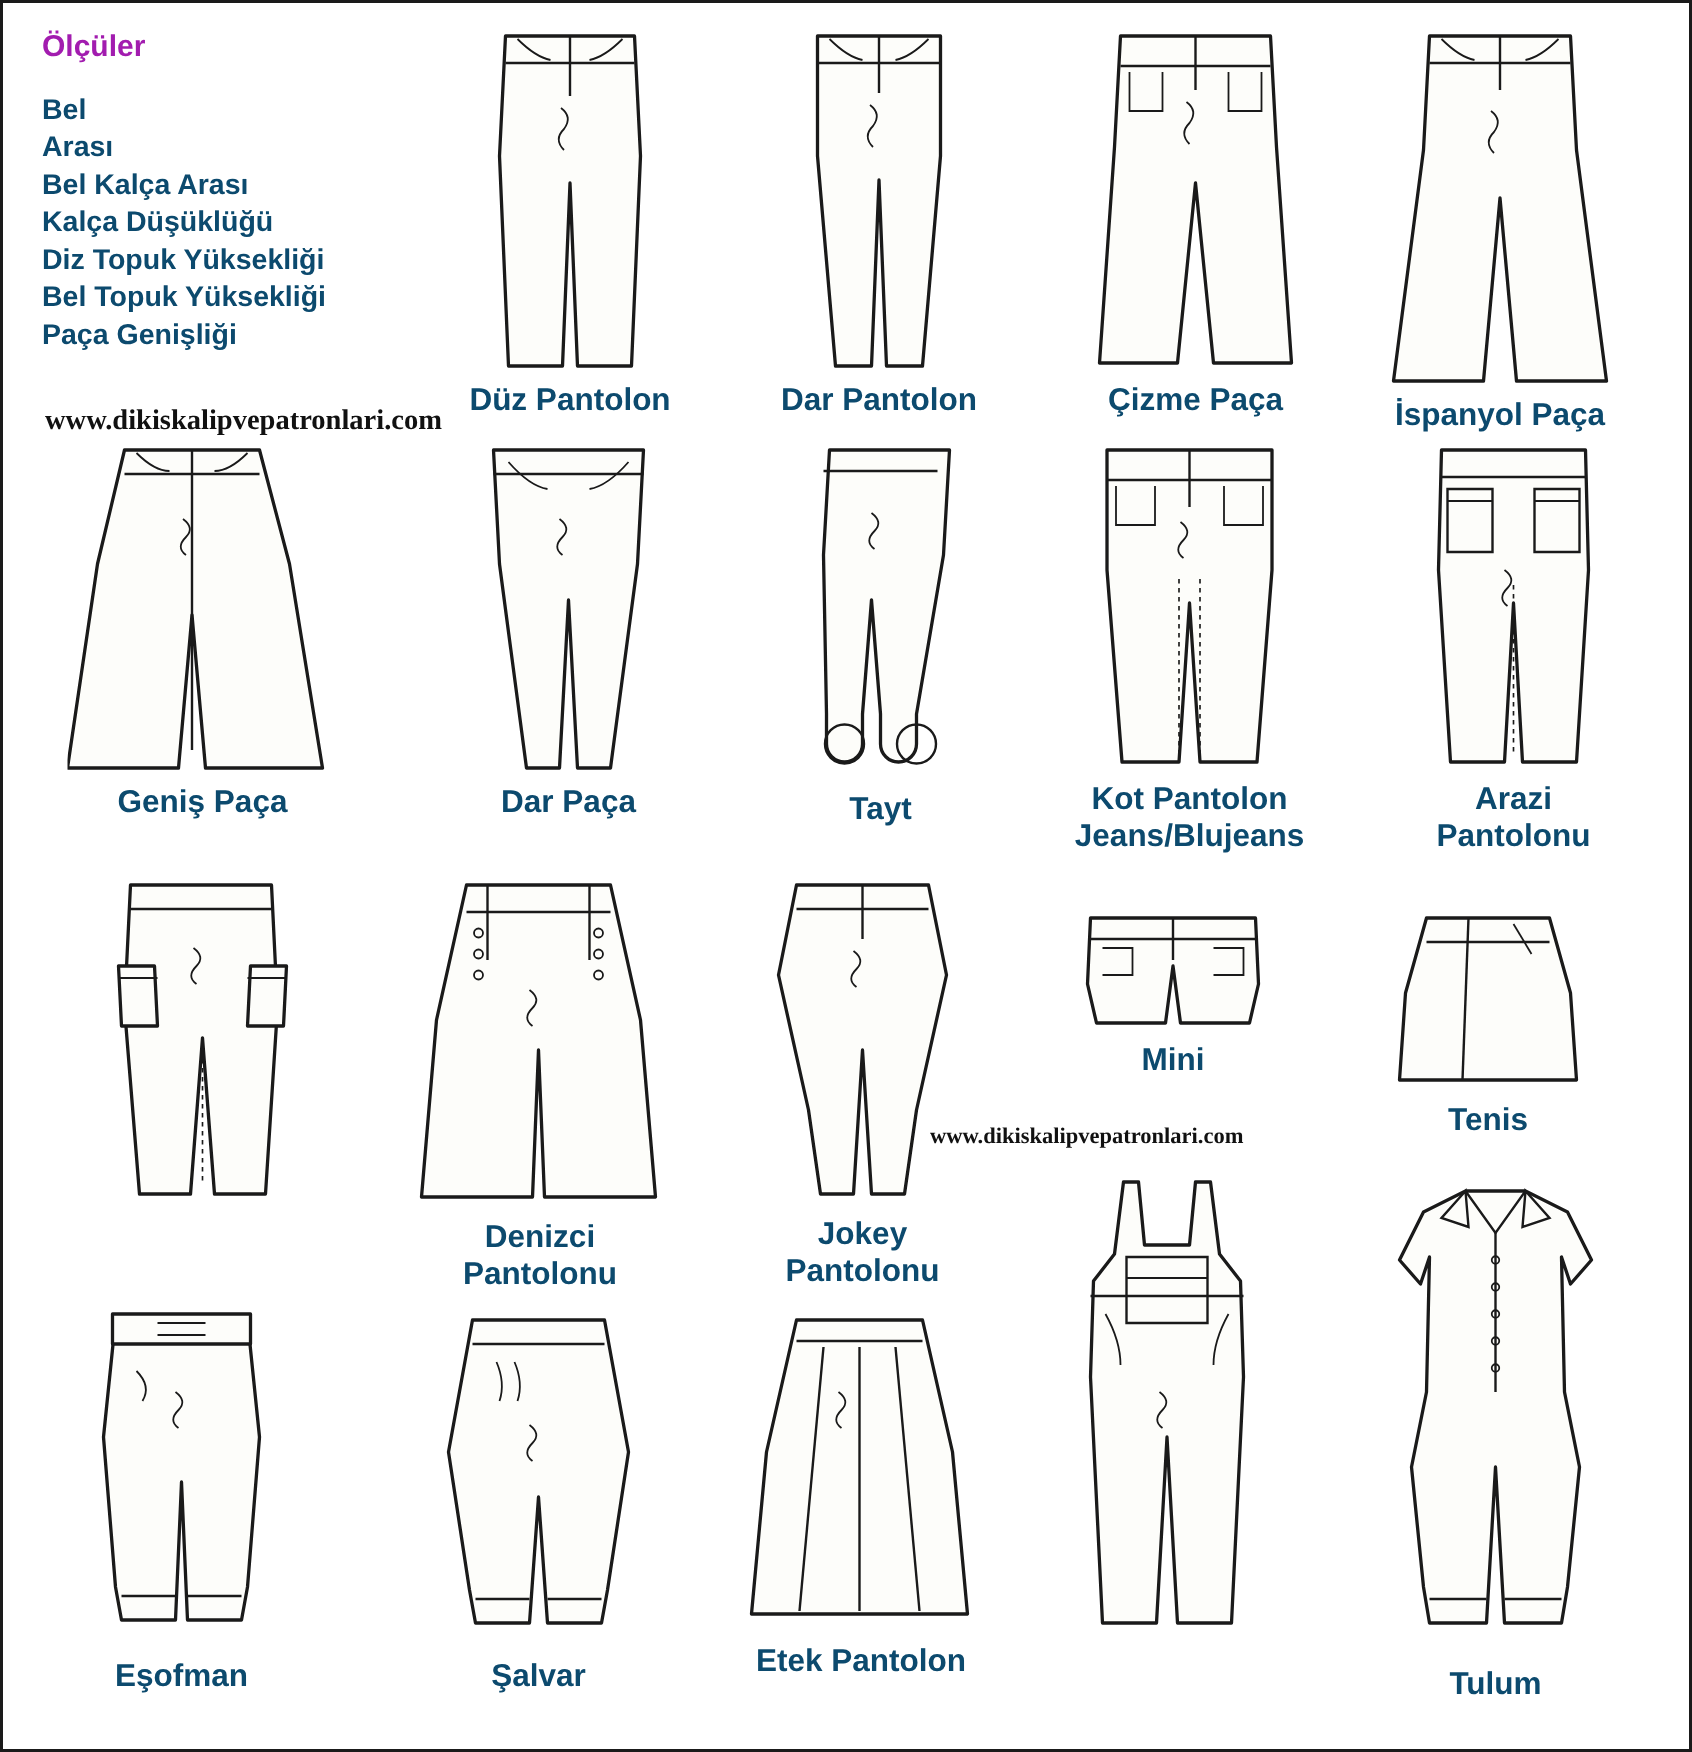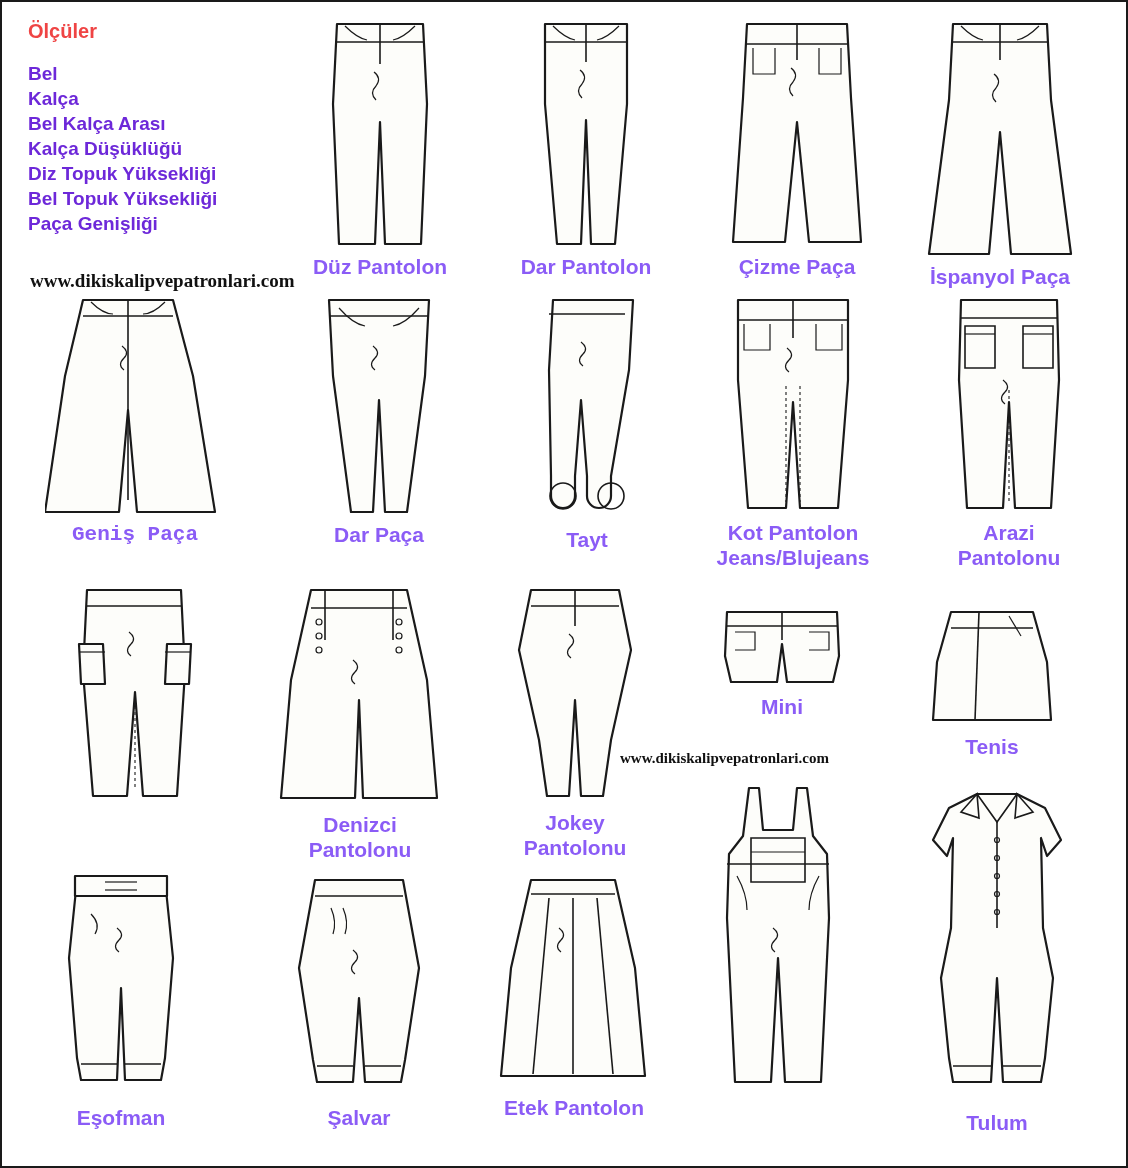--- a/index.html
+++ b/index.html
@@ -18,27 +18,27 @@
     border: 2px solid #1a1a1a;
   }
   
   #measures {
     position: absolute;
     left: 26px;
     top: 18px;
     width: 270px;
   }
   #measures .m-title {
-    color: #ef4444;
+    color: #a21caf;
     font-weight: bold;
     font-size: 20px;
     margin-bottom: 18px;
   }
   #measures .m-item {
-    color: #6d28d9;
+    color: #0c4a6e;
     font-weight: bold;
     font-size: 19px;
     line-height: 25px;
     white-space: nowrap;
   }
   
   .watermark {
     position: absolute;
     color: #111111;
     font-weight: bold;
@@ -54,40 +54,40 @@
     text-align: center;
   }
   .cell .art {
     display: flex;
     align-items: flex-end;
     justify-content: center;
   }
   .cell .label {
     font-size: 21px;
     font-weight: bold;
-    color: #8b5cf6;
+    color: #0c4a6e;
     line-height: 25px;
     margin-top: 2px;
     white-space: pre-line;
   }
   svg { display: block; }
   .ln { fill: #fdfdfa; stroke: #1a1a1a; stroke-width: 2.2; stroke-linejoin: round; }
   .ln2 { fill: none; stroke: #1a1a1a; stroke-width: 1.6; }
   .thin { fill: none; stroke: #1a1a1a; stroke-width: 1.2; }
   .dash { fill: none; stroke: #1a1a1a; stroke-width: 1.1; stroke-dasharray: 3 3; }
 </style>
 </head>
 <body>
 
 <div id="page">
 
   <div id="measures">
     <div class="m-title">Ölçüler</div>
     <div class="m-item">Bel</div>
-    <div class="m-item">Kalça</div>
+    <div class="m-item">Arası</div>
     <div class="m-item">Bel Kalça Arası</div>
     <div class="m-item">Kalça Düşüklüğü</div>
     <div class="m-item">Diz Topuk Yüksekliği</div>
     <div class="m-item">Bel Topuk Yüksekliği</div>
     <div class="m-item">Paça Genişliği</div>
   </div>
 
   <div class="watermark" id="wm-top">www.dikiskalipvepatronlari.com</div>
   <div class="watermark" id="wm-mid">www.dikiskalipvepatronlari.com</div>
 
@@ -140,21 +140,21 @@
         <path class="ln2" d="M38 30 L132 30"></path>
         <path class="ln2" d="M85 12 L85 48"></path>
         <path class="thin" d="M46 14 q12 12 22 14"></path>
         <path class="thin" d="M124 14 q-12 12 -22 14"></path>
         <path class="thin" d="M79 62 q8 6 2 14 q-7 7 0 14"></path>
       </svg>
     </div>
     <div class="label">İspanyol Paça</div>
   </div>
 
-  <div class="cell" style="left:28px; top:288px; width:210px;font-family:Liberation Mono, monospace;">
+  <div class="cell" style="left:28px; top:288px; width:210px;">
     <div class="art">
       <svg width="180" height="230" viewBox="0 0 180 230">
         <path class="ln" d="M38 10 L128 10 L148 86 L170 222 L92 222 L83 120 L74 222 L0 222 L20 86 Z"></path>
         <path class="ln2" d="M38 26 L128 26"></path>
         <path class="ln2" d="M83 10 L83 210"></path>
         <path class="thin" d="M46 12 q12 12 22 12"></path>
         <path class="thin" d="M120 12 q-12 12 -22 12"></path>
         <path class="thin" d="M77 56 q8 6 2 12 q-7 7 0 12"></path>
       </svg>
     </div>

